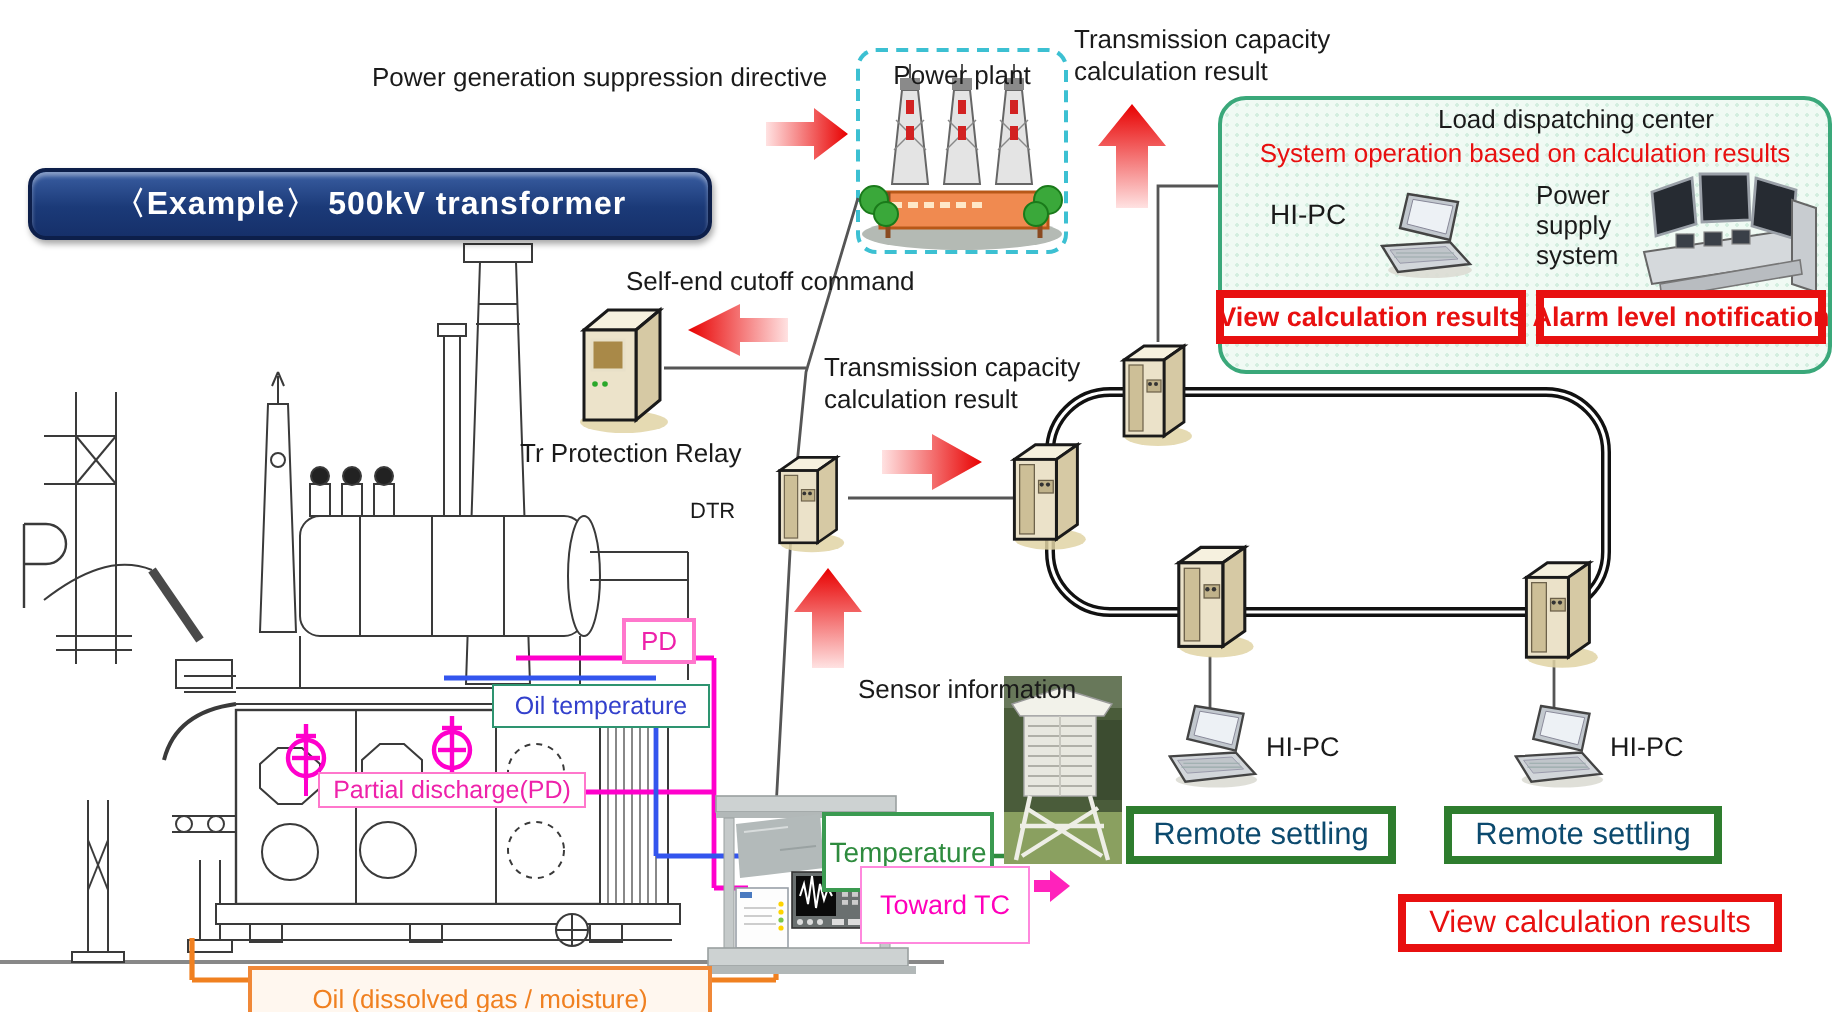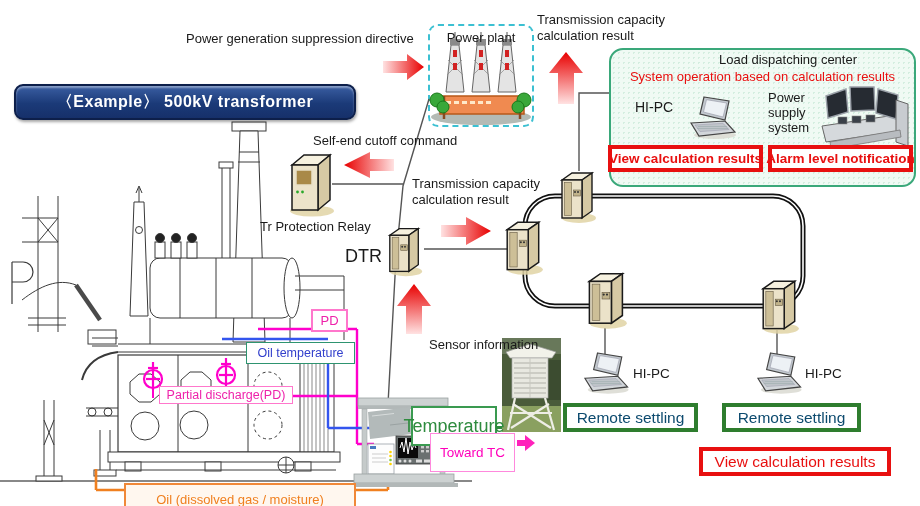--- a/index.html
+++ b/index.html
@@ -378,28 +378,28 @@
 supply
 system</div>
   <div class="bx redbx" style="left:608px;top:145px;width:155px;height:27px;">View calculation results</div>
   <div class="bx redbx" style="left:768px;top:145px;width:145px;height:27px;">Alarm level notification</div>
 
   <div class="lb" style="left:313px;top:133px;">Self-end cutoff command</div>
   <div class="lb" style="left:260px;top:219px;">Tr Protection Relay</div>
 
   <div class="lb" style="left:412px;top:176px;">Transmission capacity
 calculation result</div>
-  <div class="lb" style="left:345px;top:248px;font-size:18px;">DTR</div>
+  <div class="lb" style="left:345px;top:248px;font-size:11px;">DTR</div>
   <div class="lb" style="left:429px;top:309px;margin-top:28px;">Sensor information</div>
 
   <div class="bx pinkbx" style="left:311px;top:309px;width:37px;height:23px;font-size:13px;">PD</div>
   <div class="bx" style="left:246px;top:342px;width:109px;height:22px;border:1.5px solid #2e9470;color:#3340cc;font-size:12.5px;">Oil temperature</div>
   <div class="bx pinkbx" style="left:159px;top:386px;width:134px;height:18px;font-size:12.5px;border-width:1.5px;">Partial discharge(PD)</div>
   <div class="bx" style="left:124px;top:483px;width:232px;height:33px;border:2px solid #f08838;color:#f08020;font-size:13px;background:#fff7ef;">Oil (dissolved gas / moisture)</div>
-  <div class="bx" style="left:411px;top:406px;width:86px;height:40px;border:2px solid #3a9a50;color:#2e8b3e;font-size:18px;">Temperature</div>
+  <div class="bx" style="left:411px;top:406px;width:86px;height:40px;border:2px solid #3a9a50;color:#2e8b3e;font-size:14px;">Temperature</div>
   <div class="bx" style="left:430px;top:433px;width:85px;height:39px;border:1.5px solid #ff88dd;color:#ff00bb;font-size:13.5px;">Toward TC</div>
 
   <div class="lb" style="left:633px;top:366px;font-size:13.5px;">HI-PC</div>
   <div class="lb" style="left:805px;top:366px;font-size:13.5px;">HI-PC</div>
   <div class="bx grnbx" style="left:563px;top:403px;width:135px;height:29px;">Remote settling</div>
   <div class="bx grnbx" style="left:722px;top:403px;width:139px;height:29px;">Remote settling</div>
   <div class="bx redbx2" style="left:699px;top:447px;width:192px;height:29px;">View calculation results</div>
 
 </div>
 

